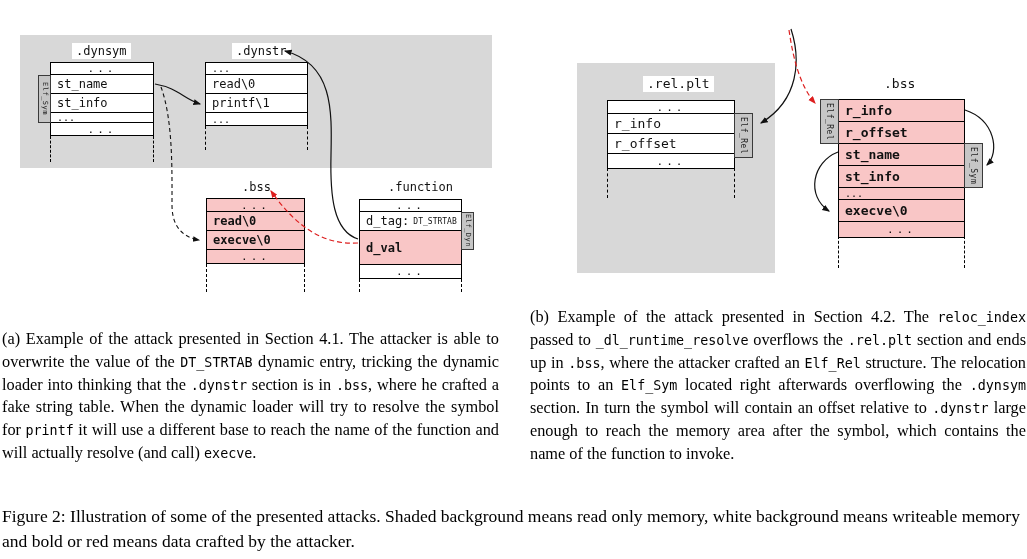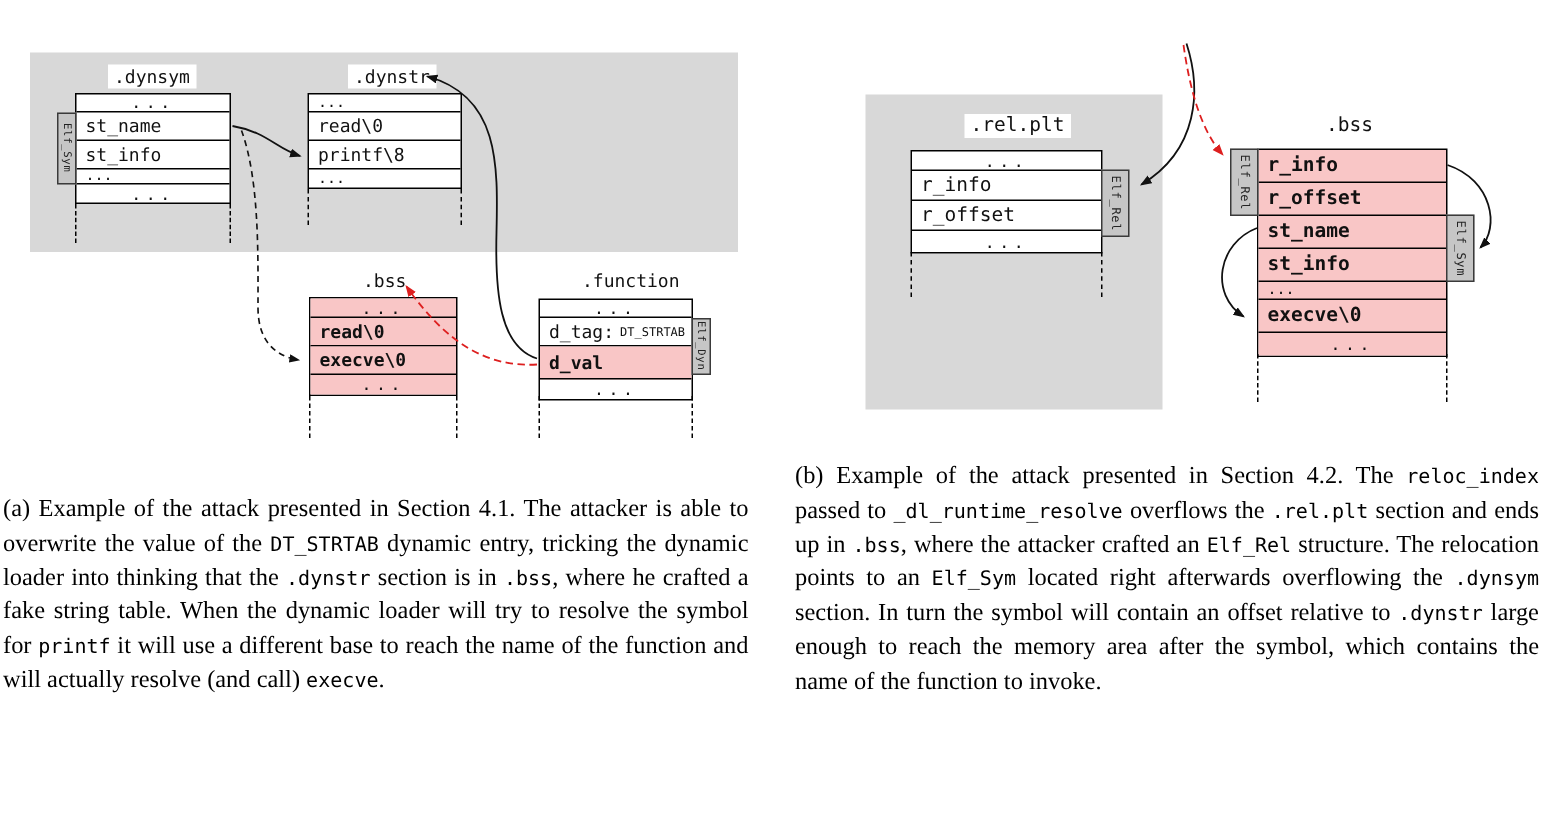--- a/index.html
+++ b/index.html
@@ -64,21 +64,21 @@
   <div class="tab" style="left:38px;top:75px;width:13px;height:48px;">
     <span>Elf_Sym</span>
   </div>
   <div class="contline" style="left:50px;top:136px;height:26px;"></div>
   <div class="contline" style="left:153px;top:136px;height:26px;"></div>
 
   <div class="seclabel boxed" style="left:232px;top:43px;">.dynstr</div>
   <div class="tbl" style="left:205px;top:62px;width:103px;">
     <div class="row dots-l" style="height:12px;">...</div>
     <div class="row" style="height:19px;">read\0</div>
-    <div class="row" style="height:19px;">printf\8</div>
+    <div class="row" style="height:19px;">printf\1</div>
     <div class="row dots-l" style="height:12px;">...</div>
   </div>
   <div class="contline" style="left:205px;top:126px;height:24px;"></div>
   <div class="contline" style="left:307px;top:126px;height:24px;"></div>
 
   <div class="seclabel" style="left:242px;top:180px;">.bss</div>
   <div class="tbl" style="left:206px;top:198px;width:99px;">
     <div class="row dots-c pink" style="height:13px;">...</div>
     <div class="row pink bold" style="height:19px;">read\0</div>
     <div class="row pink bold" style="height:19px;">execve\0</div>
@@ -87,21 +87,21 @@
   <div class="contline" style="left:206px;top:264px;height:28px;"></div>
   <div class="contline" style="left:304px;top:264px;height:28px;"></div>
 
   <div class="seclabel" style="left:388px;top:180px;">.function</div>
   <div class="tbl" style="left:359px;top:199px;width:103px;">
     <div class="row dots-c" style="height:12px;">...</div>
     <div class="row" style="height:19px;">
       <span>d_tag:</span>
       <span class="dtag-val">DT_STRTAB</span>
     </div>
-    <div class="row pink bold" style="height:22px;">d_val</div>
+    <div class="row pink bold" style="height:34px;">d_val</div>
     <div class="row dots-c" style="height:13px;">...</div>
   </div>
   <div class="tab" style="left:461px;top:212px;width:13px;height:38px;">
     <span>Elf_Dyn</span>
   </div>
   <div class="contline" style="left:359px;top:264px;height:28px;"></div>
   <div class="contline" style="left:461px;top:264px;height:28px;"></div>
 
 
   <div class="seclabel boxed big" style="left:643px;top:76px;">.rel.plt</div>
@@ -158,14 +158,15 @@
 
     <path d="M789,30 C793,58 800,86 815,103" fill="none" stroke="var(--red, #dd1f1f)" stroke-width="1.2" stroke-dasharray="5 3" marker-end="url(#ah-red)"></path>
 
     <path d="M965,110 C995,120 1000,152 987,165" fill="none" stroke="#111" stroke-width="1.2" marker-end="url(#ah-black)"></path>
 
     <path d="M838,152 C812,162 806,196 829,211" fill="none" stroke="#111" stroke-width="1.2" marker-end="url(#ah-black)"></path>
   </svg>
 
   <div class="caption" style="left:2px;top:312px;width:497px;"><span>(a) Example of the attack presented in Section 4.1. The attacker is able to overwrite the value of the </span><span class="capmono">DT_STRTAB</span><span> dynamic entry, tricking the dynamic loader into thinking that the </span><span class="capmono">.dynstr</span><span> section is in </span><span class="capmono">.bss</span><span>, where he crafted a fake string table. When the dynamic loader will try to resolve the symbol for </span><span class="capmono">printf</span><span> it will use a different base to reach the name of the function and will actually resolve (and call) </span><span class="capmono">execve</span><span>.</span></div>
   <div class="caption" style="left:530px;top:290px;width:496px;"><span>(b) Example of the attack presented in Section 4.2.  The </span><span class="capmono">reloc_index</span><span> passed to </span><span class="capmono">_dl_runtime_resolve</span><span> overflows the </span><span class="capmono">.rel.plt</span><span> section and ends up in </span><span class="capmono">.bss</span><span>, where the attacker crafted an </span><span class="capmono">Elf_Rel</span><span> structure. The relocation points to an </span><span class="capmono">Elf_Sym</span><span> located right afterwards overflowing the </span><span class="capmono">.dynsym</span><span> section. In turn the symbol will contain an offset relative to </span><span class="capmono">.dynstr</span><span> large enough to reach the memory area after the symbol, which contains the name of the function to invoke.</span></div>
+  <div class="figcaption" style="left:2px;top:504px;width:1022px;">Figure 2: Illustration of some of the presented attacks. Shaded background means read only memory, white background means writeable memory and bold or red means data crafted by the attacker.</div>
 
 </div>
 
 </body></html>

